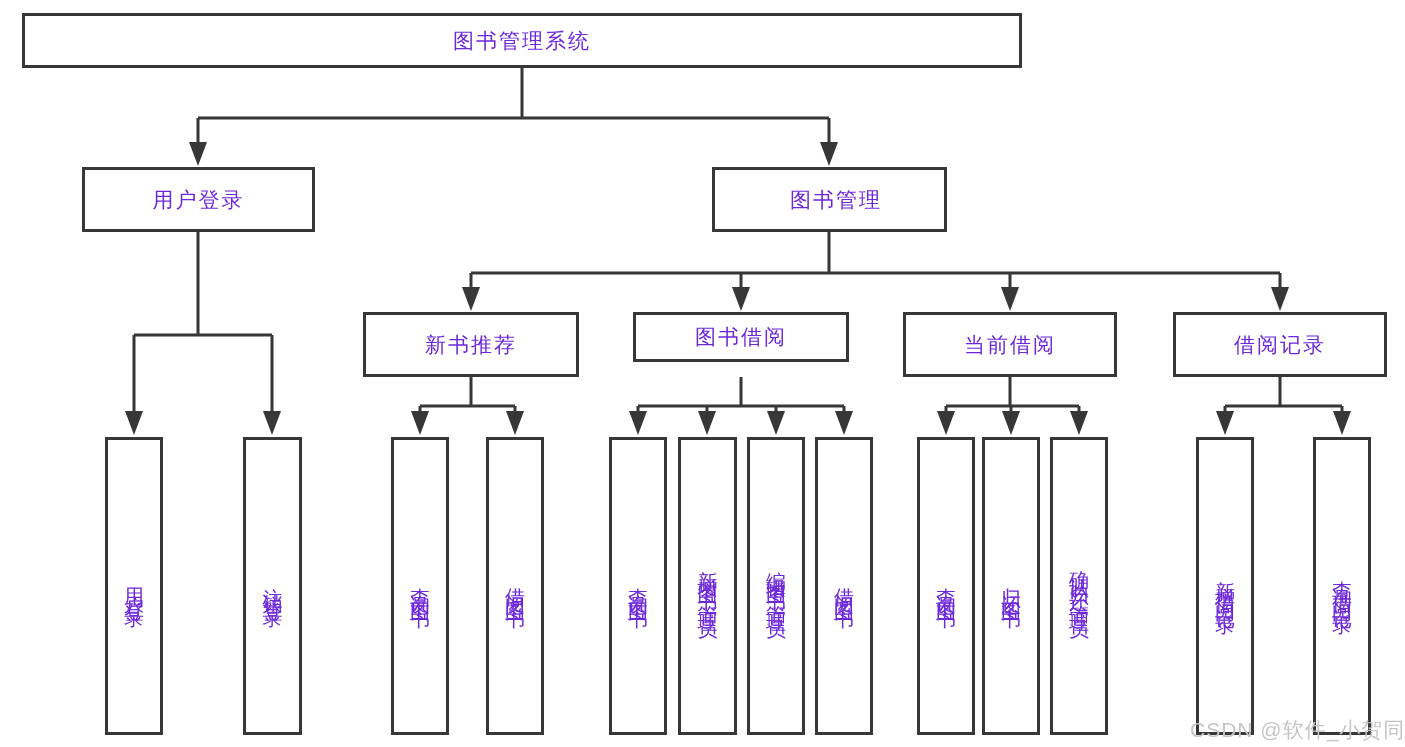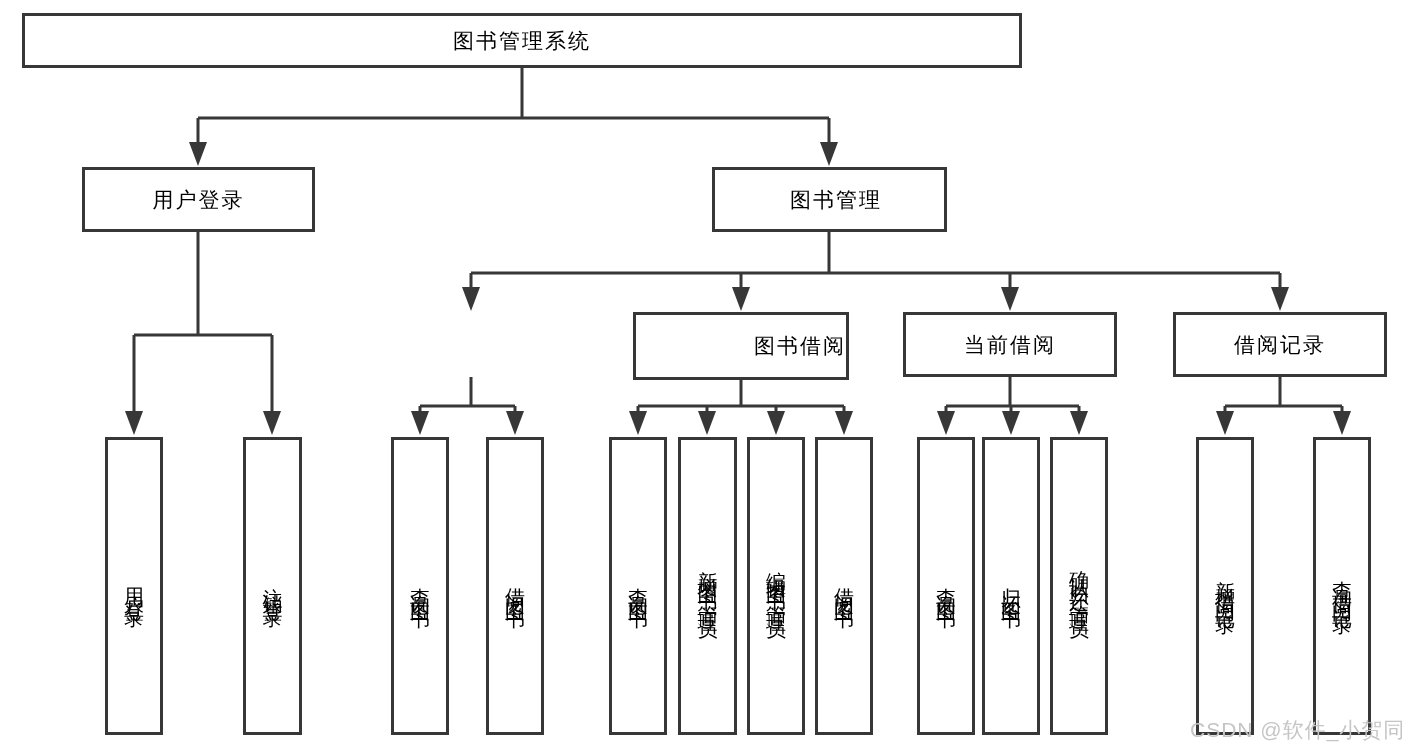--- a/index.html
+++ b/index.html
@@ -21,38 +21,38 @@
     height: 747px;
     z-index: 1;
   }
   .node {
     position: absolute;
     background: #ffffff;
     border: 3px solid #373737;
     display: flex;
     align-items: center;
     justify-content: center;
-    color: #000000;
+    color: #6d28d9;
     z-index: 2;
   }
   .hnode { font-size: 21px; letter-spacing: 2px; }
   .vnode { font-size: 20px; }
   .vnode .vtext {
     writing-mode: vertical-lr;
     text-orientation: mixed;
     letter-spacing: 7px;
     line-height: 1.15;
     white-space: nowrap;
   }
   
   .n-root   { left: 22px;   top: 13px;  width: 1000px; height: 55px; }
   .n-ulogin { left: 82px;   top: 167px; width: 233px;  height: 65px; }
   .n-bmgmt  { left: 712px;  top: 167px; width: 235px;  height: 65px; padding-left: 13px; }
   .n-newrec { left: 363px;  top: 312px; width: 216px;  height: 65px; }
-  .n-bborrow{ left: 633px;  top: 312px; width: 216px;  height: 68px; justify-content: flex-end; }
+  .n-bborrow{ left: 633px;  top: 312px; width: 216px;  height: 50px; }
   .n-curbor { left: 903px;  top: 312px; width: 214px;  height: 65px; }
   .n-brec   { left: 1173px; top: 312px; width: 214px;  height: 65px; }
   
   .leaf { top: 437px; width: 58px; height: 298px; }
   .l-1  { left: 105px; }
   .l-2  { left: 243px; width: 59px; }
   .l-3  { left: 391px; }
   .l-4  { left: 486px; }
   .l-5  { left: 609px; }
   .l-6  { left: 678px; width: 59px; }
@@ -123,20 +123,23 @@
     <span>图书管理系统</span>
   </div>
 
   <div class="node hnode n-ulogin">
     <span>用户登录</span>
   </div>
   <div class="node hnode n-bmgmt">
     <span>图书管理</span>
   </div>
 
+  <div class="node hnode n-newrec">
+    <span>新书推荐</span>
+  </div>
   <div class="node hnode n-bborrow">
     <span>图书借阅</span>
   </div>
   <div class="node hnode n-curbor">
     <span>当前借阅</span>
   </div>
   <div class="node hnode n-brec">
     <span>借阅记录</span>
   </div>
 

